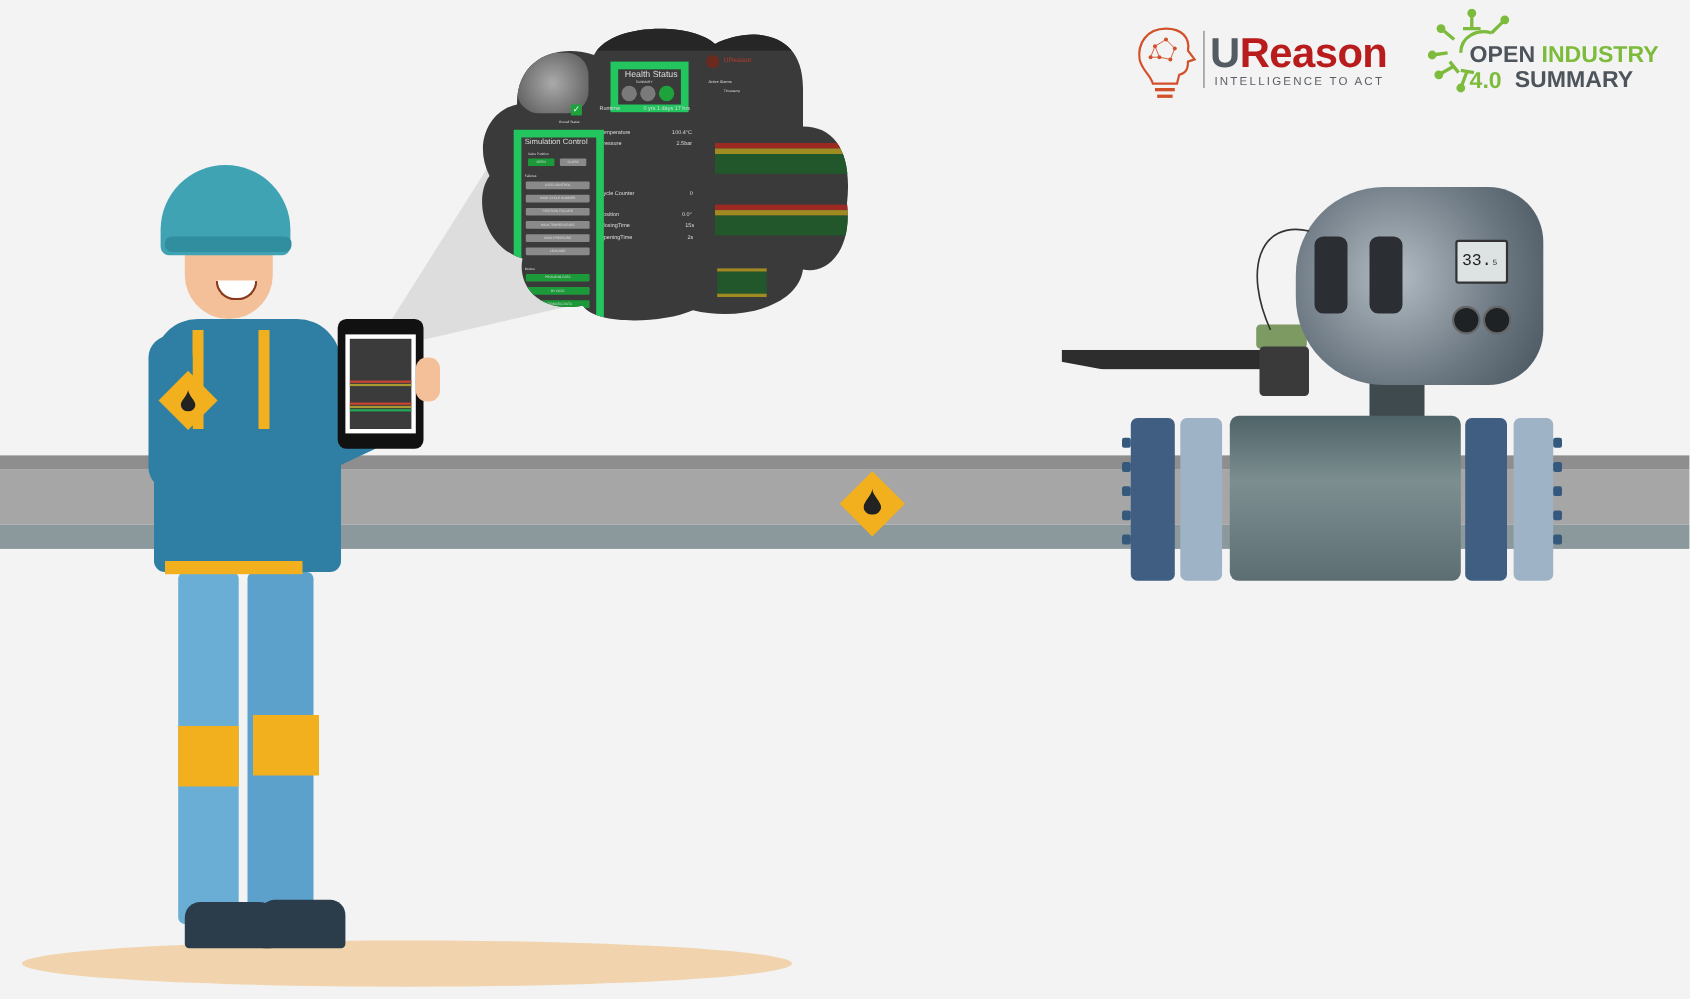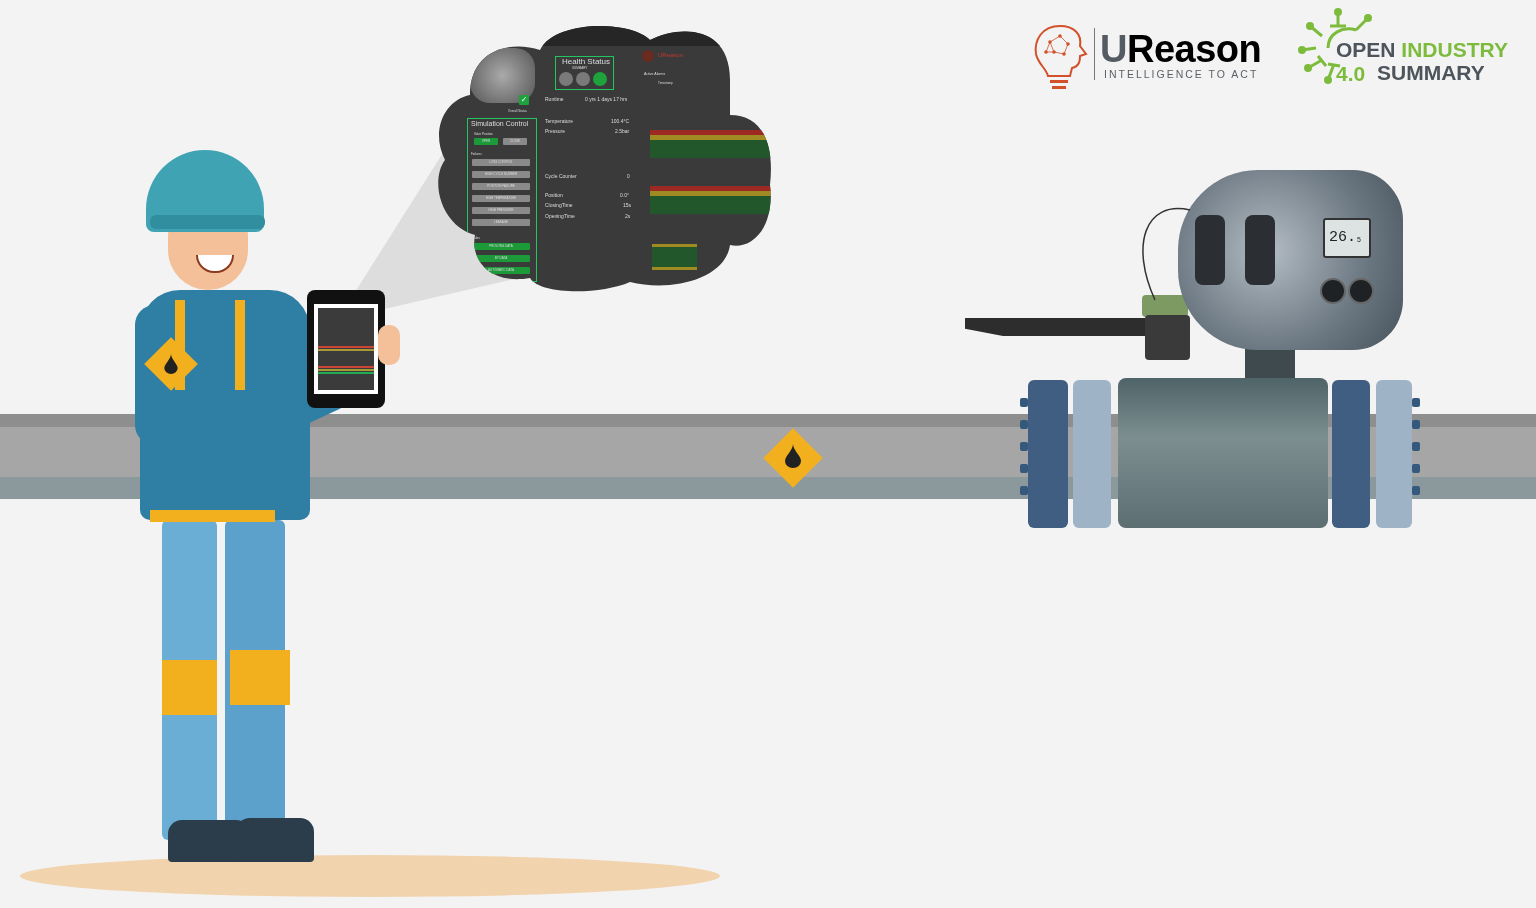--- a/index.html
+++ b/index.html
@@ -42,21 +42,21 @@
   .tablet-bar { height:2px; left:0; right:0; position:absolute; }
 
   
   .beam { left:0; top:0; width:1536px; height:908px; }
 
   
   .bubble { left:430px; top:20px; width:345px; height:272px; }
   .bubble-clip { left:0; top:0; width:345px; height:272px; position:absolute; overflow:hidden;
     clip-path: path('M40 75 C40 30 80 20 110 30 C125 0 200 0 220 20 C250 5 300 5 300 60 L300 95 C330 95 345 120 340 165 C345 210 320 230 300 225 C295 260 240 272 200 262 C170 275 110 275 100 258 C60 265 40 240 45 215 C10 205 0 160 15 140 C0 110 15 80 40 75 Z'); background:#3a3a3a; }
   .db-top { position:absolute; left:0; top:0; width:345px; height:26px; background:#262626; }
-  .db-panel { position:absolute; border:1px solid #22c55e; }
+  .db-panel { position:absolute; border:7px solid #22c55e; }
   .db-text { position:absolute; color:#ddd; font-size:5px; white-space:nowrap; }
   .db-btn { position:absolute; height:7px; font-size:3px; color:#ddd; text-align:center; line-height:7px; border-radius:1px; }
   .gray-btn { background:#8a8a8a; }
   .green-btn { background:#1c9a3a; }
   .chart-band { position:absolute; }
   .dot { position:absolute; width:14px; height:14px; border-radius:50%; }
 
   
   .flange { position:absolute; border-radius:6px; }
   .bolt { position:absolute; width:8px; height:9px; background:#34597c; border-radius:2px; }
@@ -67,21 +67,21 @@
   .display-sub { position:absolute; left:32px; top:16px; font-size:7px; color:#222; }
   .knob { position:absolute; width:22px; height:22px; border-radius:50%; background:#1e2224; border:2px solid #666; }
   .handle { left:965px; top:318px; width:190px; height:18px; background:#2d2d2d; clip-path:polygon(0 0, 100% 0, 100% 100%, 20% 100%, 0 60%); }
   .stem { left:1145px; top:315px; width:45px; height:45px; background:#3a3a3a; border-radius:4px; }
   .collar { left:1142px; top:295px; width:46px; height:22px; background:#7c9a62; border-radius:4px; }
   .neck { left:1245px; top:330px; width:50px; height:50px; background:#3f4a4f; }
 
   
   .ureason-word { left:1100px; top:28px; font-size:38px; font-weight:bold; letter-spacing:-0.5px; }
   .ureason-u { color:#555b62; }
-  .ureason-rest { color:#000000; }
+  .ureason-rest { color:#b91c1c; }
   .ureason-tag { left:1104px; top:68px; font-size:10.5px; letter-spacing:2px; color:#5a5f66; }
   .ureason-divider { left:1094px; top:28px; width:1px; height:52px; background:#777; }
   .oi-line1 { left:1336px; top:38px; font-size:21px; font-weight:bold; }
   .oi-open { color:#4d545b; }
   .oi-industry { color:#7dbb3c; }
   .oi-line2 { left:1377px; top:61px; font-size:21px; font-weight:bold; color:#4d545b; }
 </style>
 </head>
 <body>
 
@@ -227,21 +227,21 @@
   <div class="bolt" style="left:1412px;top:398px;"></div>
   <div class="bolt" style="left:1412px;top:420px;"></div>
   <div class="bolt" style="left:1412px;top:442px;"></div>
   <div class="bolt" style="left:1412px;top:464px;"></div>
   <div class="bolt" style="left:1412px;top:486px;"></div>
 
   <div class="abs actuator"></div>
   <div class="abs" style="left:1195px;top:215px;width:30px;height:70px;background:#2b2f33;border-radius:8px;"></div>
   <div class="abs" style="left:1245px;top:215px;width:30px;height:70px;background:#2b2f33;border-radius:8px;"></div>
   <div class="abs display">
-    <span class="display-val">26.</span>
+    <span class="display-val">33.</span>
     <span class="display-sub">5</span>
   </div>
   <div class="knob" style="left:1320px;top:278px;"></div>
   <div class="knob" style="left:1348px;top:278px;"></div>
   <svg class="abs" style="left:1135px;top:205px;width:60px;height:100px" viewBox="0 0 60 100">
       <path d="M55 5 C10 -5 -5 40 20 95" stroke="#333" stroke-width="1.5" fill="none"></path>
     </svg>
 </div>
 
 <div>

